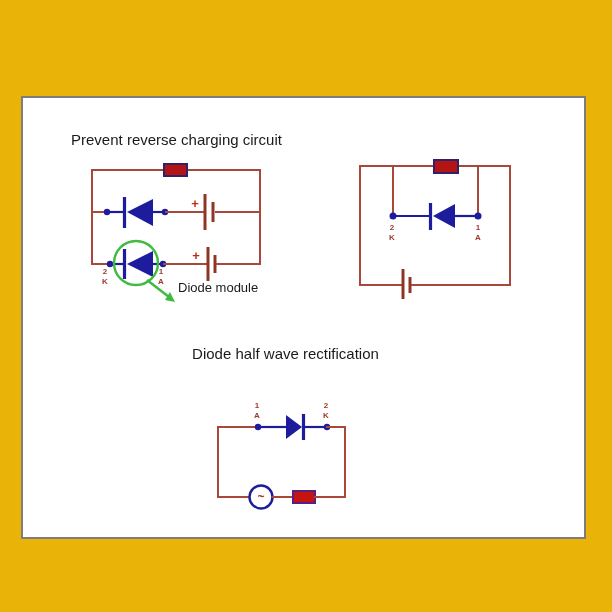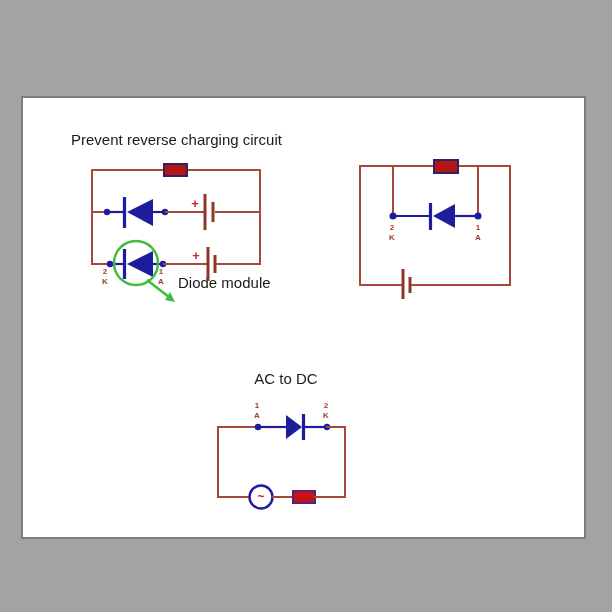--- a/index.html
+++ b/index.html
@@ -1,26 +1,26 @@
 <!DOCTYPE html>
 <html><head>
 <meta charset="utf-8">
 <style>
   html,body{margin:0;padding:0;background:#ffffff;}
-  #canvas{position:relative;width:612px;height:612px;background:#a3a3a3;overflow:hidden;
+  #canvas{position:relative;width:612px;height:612px;background:#eab308;overflow:hidden;
           font-family:"Liberation Sans",sans-serif;}
   #frame{position:absolute;left:21px;top:96px;width:561px;height:439px;
          border:2px solid #7d7d7d;background:#ffffff;}
   .title{position:absolute;color:#1a1a1a;font-size:15px;line-height:18px;text-align:center;
          white-space:nowrap;}
   #title-c1{left:40px;top:131px;width:273px;}
   #title-c2{left:305px;top:131px;width:260px;}
   #title-c3a{left:155px;top:345px;width:261px;}
   #title-c3b{left:156px;top:370px;width:260px;}
-  #callout-text{position:absolute;left:178px;top:274px;color:#1a1a1a;font-size:15px;white-space:nowrap;}
+  #callout-text{position:absolute;left:178px;top:280px;color:#1a1a1a;font-size:13px;white-space:nowrap;}
   svg{position:absolute;left:0;top:0;}
   .wire{stroke:#a8483a;stroke-width:2;fill:none;stroke-linecap:square;}
   .blue{stroke:#1c1c9c;stroke-width:2.2;fill:none;}
   .bluebar{stroke:#1c1c9c;stroke-width:3.2;fill:none;}
   .dfill{fill:#1c1c9c;stroke:none;}
   .batt{stroke:#8e3526;stroke-width:3;fill:none;}
   .res{fill:#b41414;stroke:#33206a;stroke-width:2;}
   .res2{fill:#c41414;stroke:#5a2080;stroke-width:2;}
   .pin{font:700 8px "Liberation Sans",sans-serif;fill:#a03a2c;text-anchor:middle;}
   .plus{font:700 13px "Liberation Sans",sans-serif;fill:#c02a1a;text-anchor:middle;}
@@ -29,21 +29,21 @@
   .greenfill{fill:#3fbb3f;stroke:none;}
   .accirc{fill:#ffffff;stroke:#1c1c9c;stroke-width:2.4;}
 </style>
 </head>
 <body>
 
 <div id="canvas">
   <div id="frame"></div>
 
   <div id="title-c1" class="title">Prevent reverse charging circuit</div>
-  <div id="title-c3b" class="title">AC to DC</div>
+  <div id="title-c3a" class="title">Diode half wave rectification</div>
   <div id="callout-text">Diode module</div>
 
   <svg width="612" height="612" viewBox="0 0 612 612">
 
     <g>
       <path class="wire" d="M92,170 H260"></path>
       <path class="wire" d="M92,170 V264"></path>
       <path class="wire" d="M260,170 V264"></path>
       <rect class="res" x="164" y="164" width="23" height="12"></rect>
 

